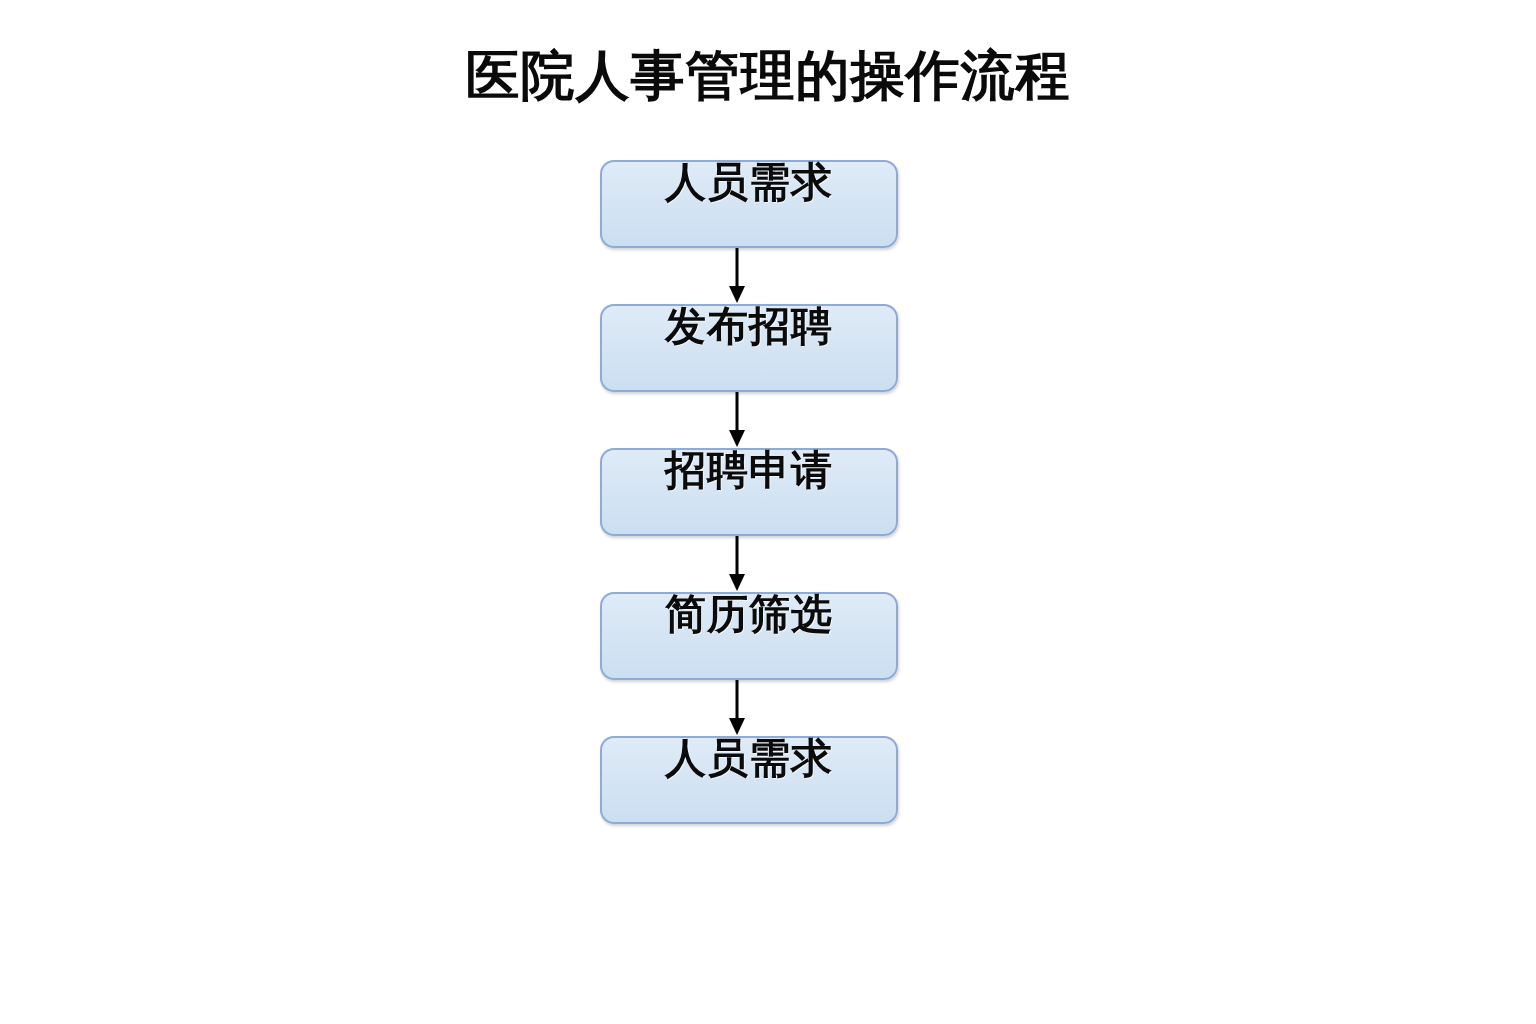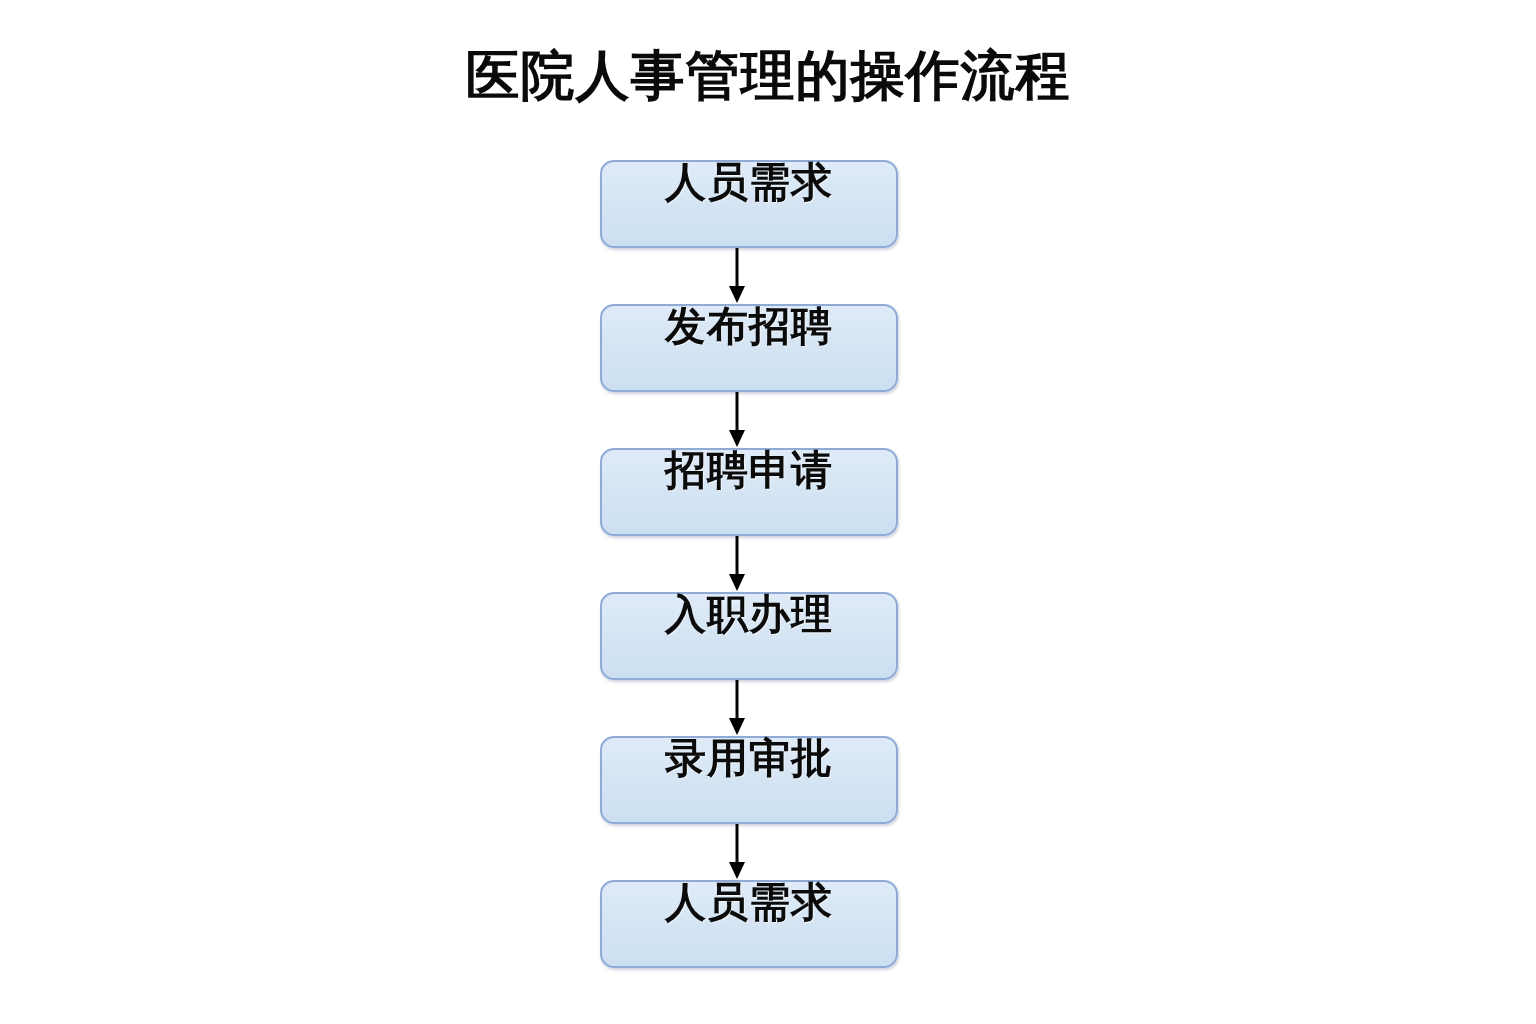--- a/index.html
+++ b/index.html
@@ -132,41 +132,30 @@
       <div class="connector">
         <svg width="20" height="56" viewBox="0 0 20 56" aria-hidden="true">
           <line x1="10" y1="0" x2="10" y2="42" stroke="#000000" stroke-width="3"></line>
           <polygon points="10,55 2,38 18,38" fill="#000000"></polygon>
         </svg>
       </div>
     </div>
 
     <div class="node-slot">
       <div class="node">
-        <span class="node-label">入职办理</span>
+        <span class="node-label">简历筛选</span>
       </div>
       <div class="connector">
         <svg width="20" height="56" viewBox="0 0 20 56" aria-hidden="true">
           <line x1="10" y1="0" x2="10" y2="42" stroke="#000000" stroke-width="3"></line>
           <polygon points="10,55 2,38 18,38" fill="#000000"></polygon>
         </svg>
       </div>
     </div>
 
-    <div class="node-slot">
-      <div class="node">
-        <span class="node-label">录用审批</span>
-      </div>
-      <div class="connector">
-        <svg width="20" height="56" viewBox="0 0 20 56" aria-hidden="true">
-          <line x1="10" y1="0" x2="10" y2="42" stroke="#000000" stroke-width="3"></line>
-          <polygon points="10,55 2,38 18,38" fill="#000000"></polygon>
-        </svg>
-      </div>
-    </div>
 
     <div class="node-slot last">
       <div class="node">
         <span class="node-label">人员需求</span>
       </div>
     </div>
 
   </div>
 </div>
 

